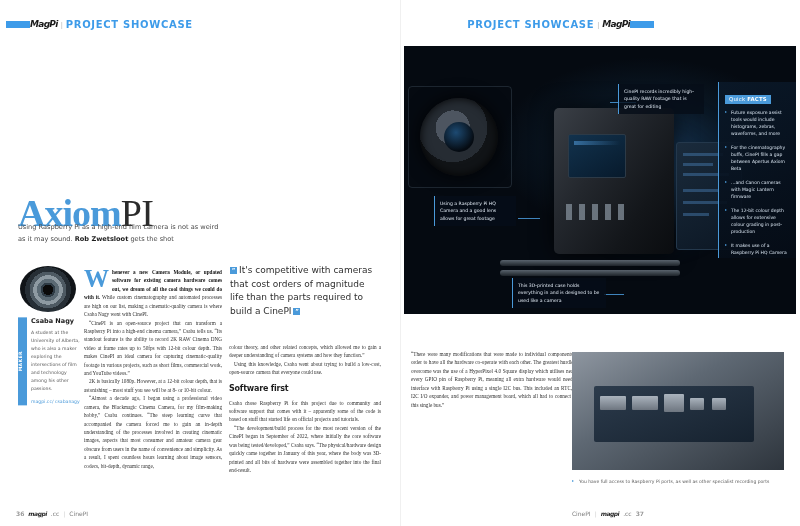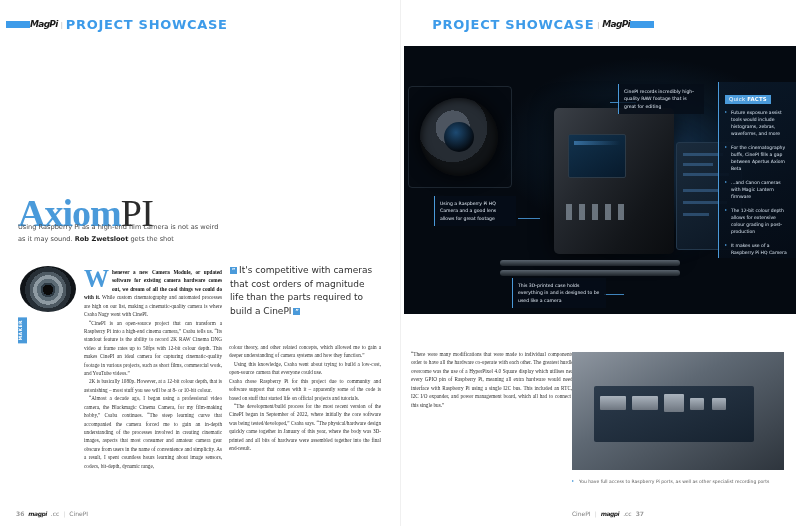--- a/index.html
+++ b/index.html
@@ -16,21 +16,21 @@
             background: #f0f0f0; }
 
   
   .runhead { position: absolute; top: 18px; display: flex; align-items: center; height: 12px; }
   .runhead.left { left: 6px; }
   .runhead.right { right: 6px; }
   .rh-bar { width: 24px; height: 7px; background: #3d9be9; }
   .rh-logo { font-family: "DejaVu Sans", sans-serif; font-weight: 700; font-size: 9px;
              letter-spacing: -0.7px; color: #1a1a1a; font-style: italic; }
   .rh-sep { color: #bdbdbd; font-size: 8px; margin: 0 3px; }
-  .rh-txt { font-family: "DejaVu Sans", sans-serif; font-weight: 700; font-size: 13px;
+  .rh-txt { font-family: "DejaVu Sans", sans-serif; font-weight: 700; font-size: 10px;
             letter-spacing: 0.7px; color: #3d9be9; }
 
   
   .title { position: absolute; left: 18px; top: 191px; }
   .title .t1 { font-family: "Liberation Serif", serif; font-weight: 700; font-size: 38px;
                color: #4a9ada; letter-spacing: -1px; }
   .title .t2 { font-family: "Liberation Serif", serif; font-weight: 400; font-size: 38px;
                color: #2b2b2b; letter-spacing: -0.5px; }
   .standfirst { position: absolute; left: 18px; top: 222px; width: 205px;
                 font-family: "DejaVu Sans", sans-serif; font-size: 6.6px; line-height: 1.75;
@@ -191,37 +191,43 @@
   </div>
 
   <div class="standfirst">
     <span>Using Raspberry Pi as a high-end film camera is not as weird as it may sound. </span><b>Rob Zwetsloot</b><span> gets the shot</span>
   </div>
 
   <div class="bio">
     <div class="bio-photo"></div>
     <div class="bio-tagrow">
       <div class="bio-tag">MAKER</div>
+      <div class="bio-body">
+        <div class="bio-name">Csaba Nagy</div>
+        <div class="bio-text">A student at the University of Alberta, who is also a maker exploring the intersections of film and technology among his other passions.</div>
+        <div class="bio-link">magpi.cc/ csabanagy</div>
+      </div>
     </div>
   </div>
 
   <div class="col" id="col1">
     <p class="first"><span class="dropcap">W</span><span class="lead">henever a new Camera Module, or updated software for existing camera hardware comes out, we dream of all the cool things we could do with it.</span> While custom cinematography and automated processes are high on our list, making a cinematic-quality camera is where Csaba Nagy went with CinePI.</p>
     <p>“CinePI is an open-source project that can transform a Raspberry Pi into a high-end cinema camera,” Csaba tells us. “Its standout feature is the ability to record 2K RAW Cinema DNG video at frame rates up to 50fps with 12-bit colour depth. This makes CinePI an ideal camera for capturing cinematic-quality footage in various projects, such as short films, commercial work, and YouTube videos.”</p>
     <p>2K is basically 1080p. However, at a 12-bit colour depth, that is astonishing – most stuff you see will be at 8- or 10-bit colour.</p>
     <p>“Almost a decade ago, I began using a professional video camera, the Blackmagic Cinema Camera, for my film-making hobby,” Csaba continues. “The steep learning curve that accompanied the camera forced me to gain an in-depth understanding of the processes involved in creating cinematic images, aspects that most consumer and amateur camera gear obscure from users in the name of convenience and simplicity. As a result, I spent countless hours learning about image sensors, codecs, bit-depth, dynamic range,</p>
   </div>
 
   <div class="pullquote">
     <span class="qmark">”</span><span>It's competitive with cameras that cost orders of magnitude life than the parts required to build a CinePI</span><span class="qmark end">”</span>
   </div>
 
   <div class="col" id="col2">
     <p class="first">colour theory, and other related concepts, which allowed me to gain a deeper understanding of camera systems and how they function.”</p>
     <p>Using this knowledge, Csaba went about trying to build a low-cost, open-source camera that everyone could use.</p>
+    <div class="subhead">Software first</div>
     <p class="first">Csaba chose Raspberry Pi for this project due to community and software support that comes with it – apparently some of the code is based on stuff that started life on official projects and tutorials.</p>
     <p>“The development/build process for the most recent version of the CinePI began in September of 2022, where initially the core software was being tested/developed,” Csaba says. “The physical/hardware design quickly came together in January of this year, where the body was 3D-printed and all bits of hardware were assembled together into the final end-result.</p>
   </div>
 
   <div class="col" id="col3">
     <p class="first">“There were many modifications that were made to individual components in order to have all the hardware co-operate with each other. The greatest hurdle to overcome was the use of a HyperPixel 4.0 Square display which utilises nearly every GPIO pin of Raspberry Pi, meaning all extra hardware would need to interface with Raspberry Pi using a single I2C bus. This included an RTC, an I2C I/O expander, and power management board, which all had to connect via this single bus.”</p>
   </div>
 
   <div class="col" id="col4">
     <div class="subhead">Quiet on set</div>

